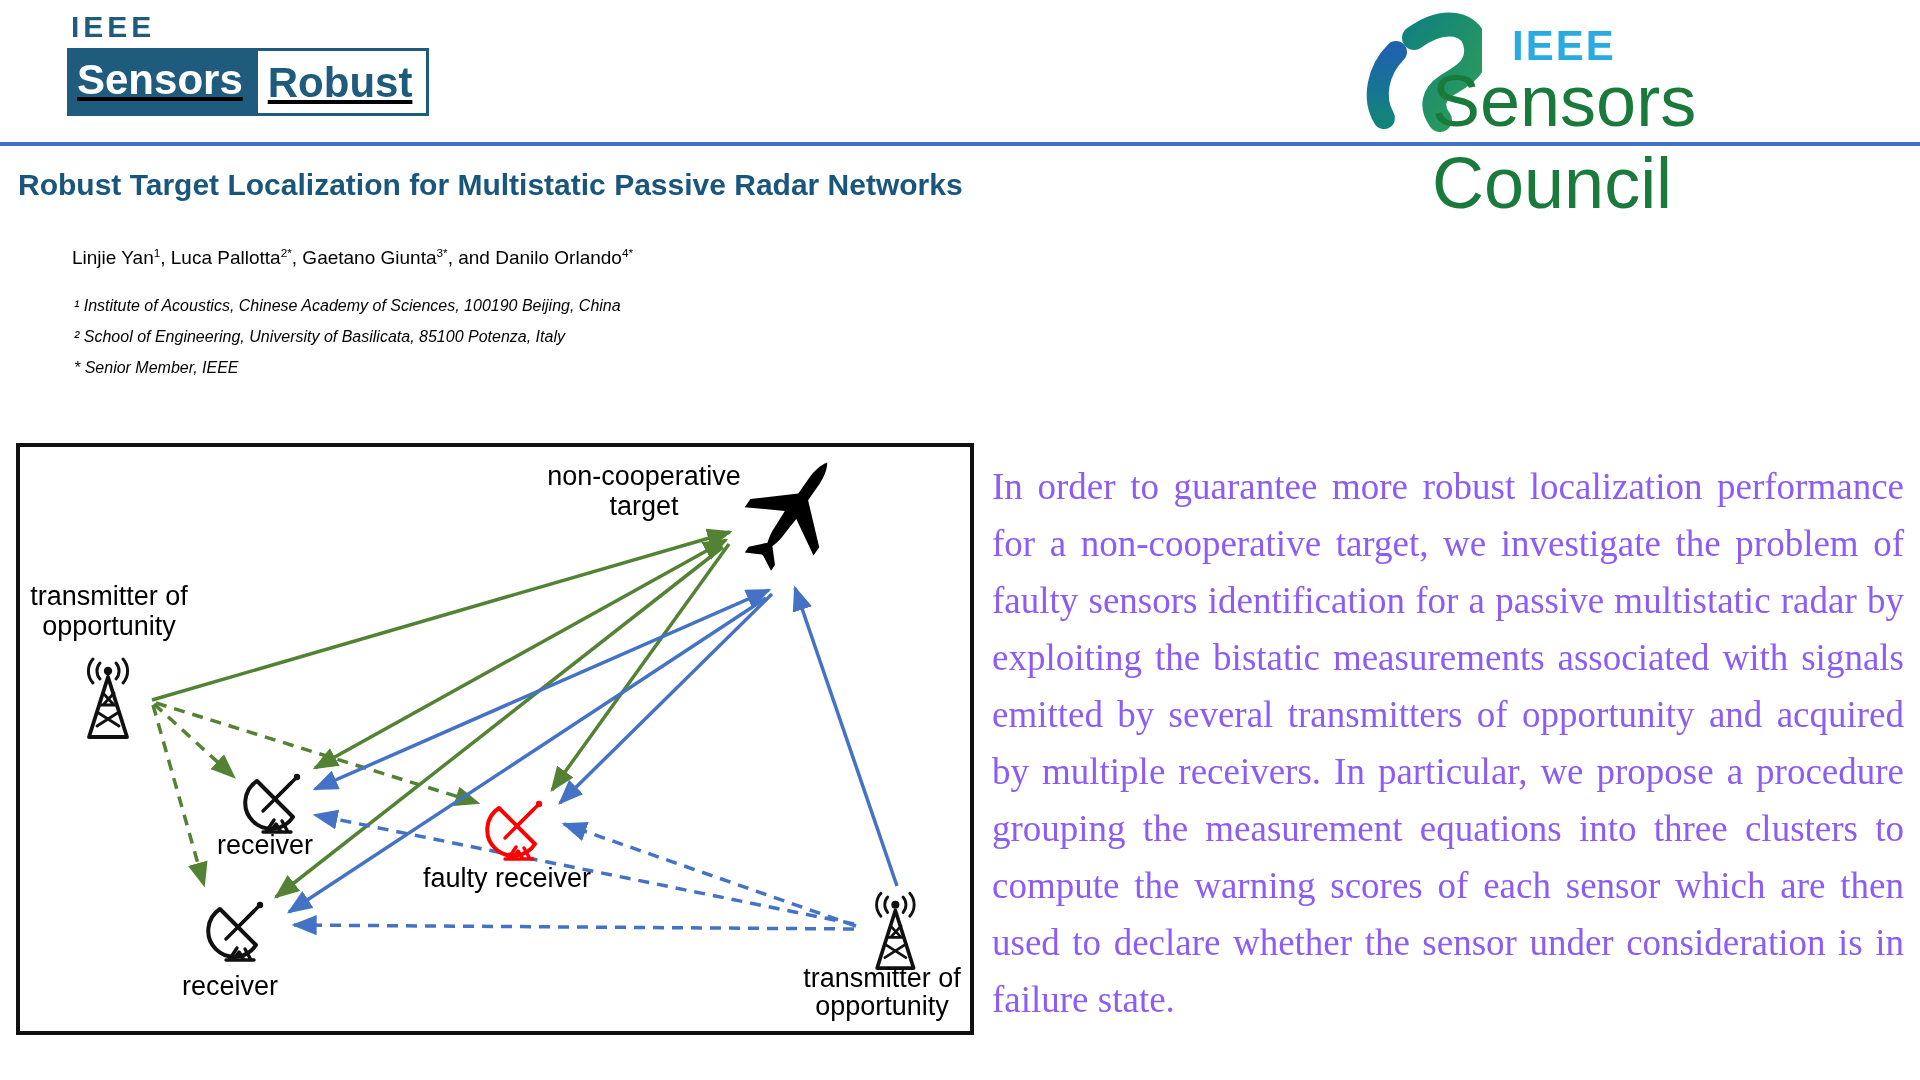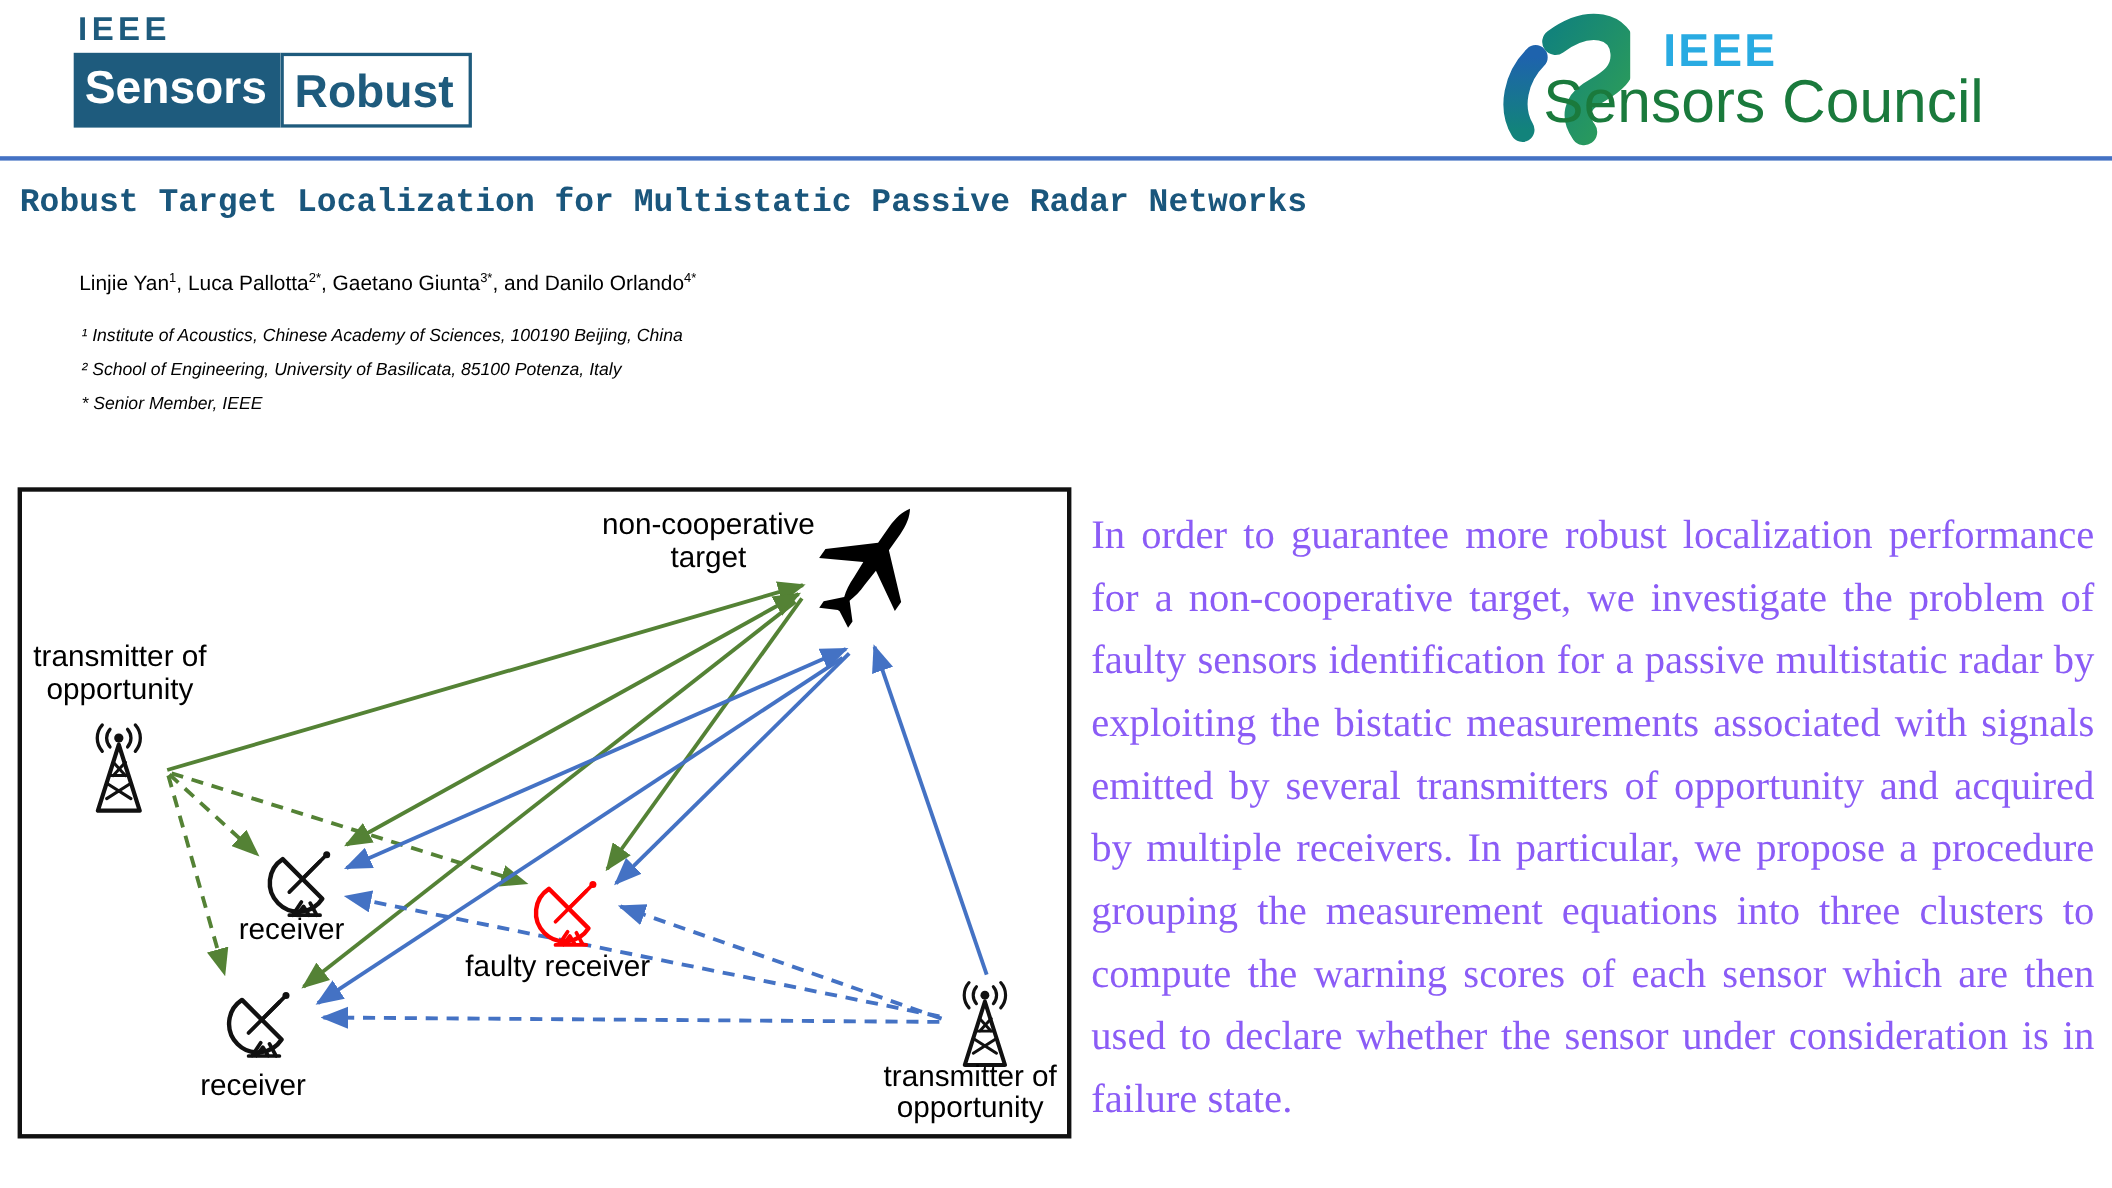--- a/index.html
+++ b/index.html
@@ -9,34 +9,34 @@
     --swoosh-blue:#1E63AD; --swoosh-teal:#12837B; --swoosh-green:#2E9E57;
   }
   *{margin:0;padding:0;box-sizing:border-box;}
   html,body{width:1920px;height:1080px;background:#ffffff;overflow:hidden;
     font-family:"Liberation Sans",sans-serif;color:var(--ink);}
   .abs{position:absolute;}
 
   
   #sl-logo{left:67px;top:10px;}
   .sl-ieee{color:var(--logo-blue);font-size:30px;font-weight:bold;letter-spacing:4px;margin-left:4px;}
-  .sl-row{display:flex;margin-top:4px;}
+  .sl-row{display:flex;margin-top:4px;text-decoration:underline;}
   .sl-sensors{background:var(--logo-blue);color:#fff;font-size:42px;font-weight:bold;
     height:68px;line-height:64px;padding:0 12px 0 10px;}
   .sl-letters{background:#fff;color:var(--logo-blue);font-size:42px;font-weight:bold;
     height:68px;line-height:64px;padding:0 14px 0 10px;border:3px solid var(--logo-blue);}
   #council-ieee{left:1512px;top:22px;font-size:42px;font-weight:bold;color:var(--council-ieee-blue);letter-spacing:2px;}
-  #council-name{left:1403px;top:60px;font-size:55px;color:var(--council-green);letter-spacing:0px;}
+  #council-name{left:1432px;top:60px;font-size:72px;color:var(--council-green);letter-spacing:0px;}
   #swoosh{left:1362px;top:10px;}
 
   
   #divider{left:0;top:142px;width:1920px;height:4px;background:var(--divider-blue);}
 
   
-  #title{left:18px;top:168px;font-size:30px;font-weight:bold;color:var(--title-blue);font-family:Liberation Mono, monospace;}
+  #title{left:18px;top:168px;font-size:30px;font-weight:bold;color:var(--title-blue);}
   #authors{left:72px;top:246px;font-size:19px;color:#000;}
   #authors sup{font-size:62%;}
   #affils{left:74px;top:290px;font-size:16px;font-style:italic;line-height:31px;color:#000;}
 
   
   #figure-box{left:16px;top:443px;width:958px;height:592px;border:4px solid #111;background:#fff;}
   #figure-svg{position:absolute;left:-4px;top:-4px;}
   .lbl{font-family:"Liberation Sans",sans-serif;font-size:27px;fill:#000;text-anchor:middle;}
   .ln-g{stroke:var(--green);stroke-width:3.5;fill:none;}
   .ln-b{stroke:var(--blue);stroke-width:3.5;fill:none;}

